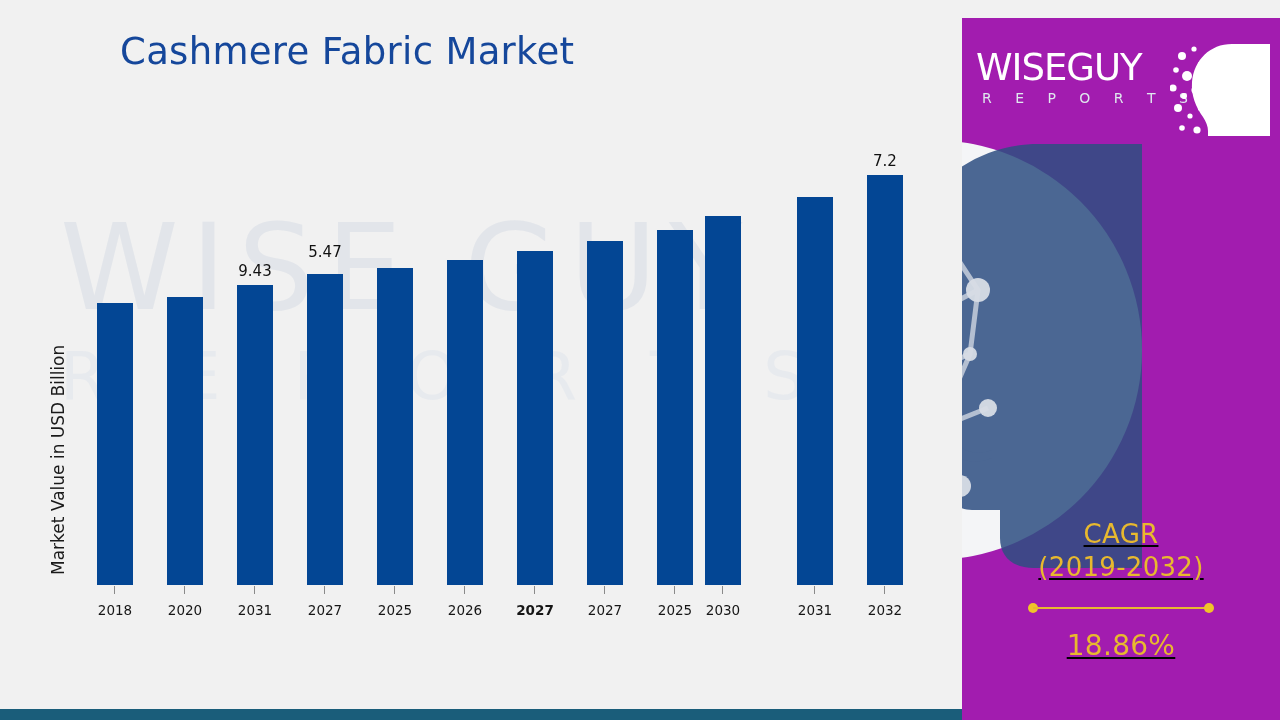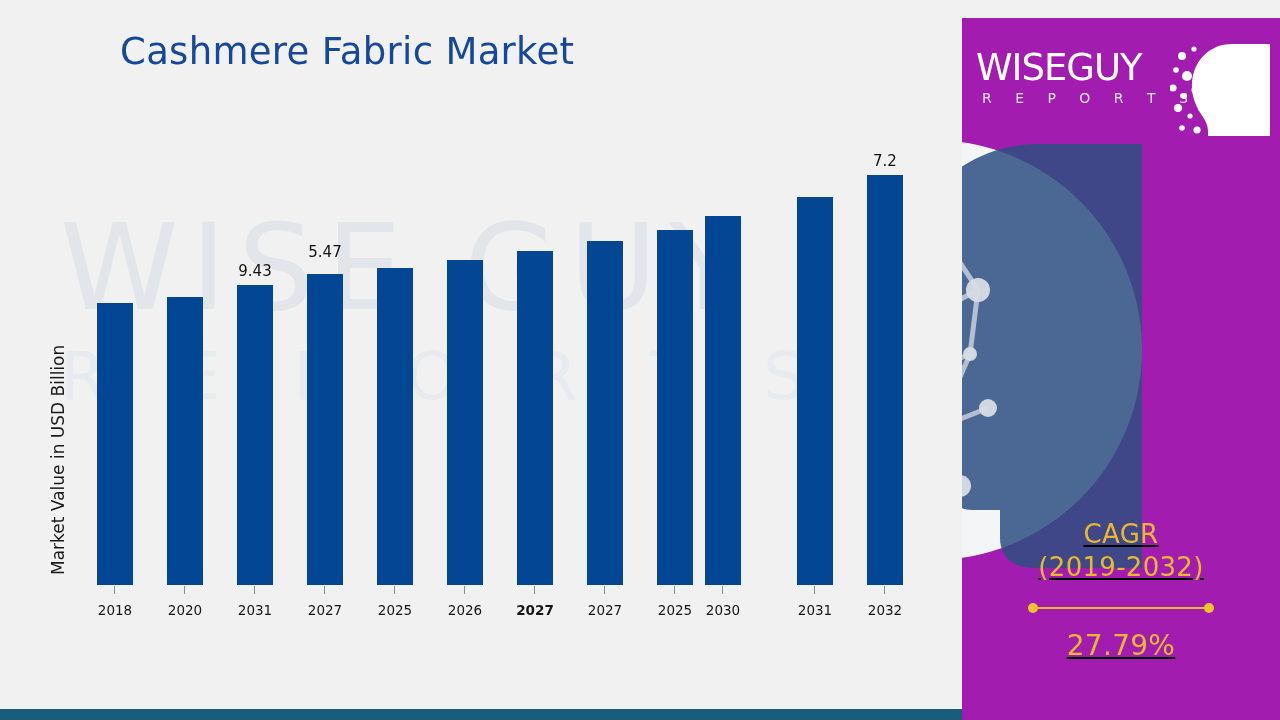--- a/index.html
+++ b/index.html
@@ -302,17 +302,17 @@
     </div>
 
     <div id="cagr-block">
       <div id="cagr-title">CAGR</div>
       <div id="cagr-years">(2019-2032)</div>
       <div id="cagr-divider">
         <span class="dot l"></span>
         <span class="line"></span>
         <span class="dot r"></span>
       </div>
-      <div id="cagr-value">27.79%</div>
+      <div id="cagr-value">18.86%</div>
     </div>
 
   </div>
 </div>
 
 </body></html>

